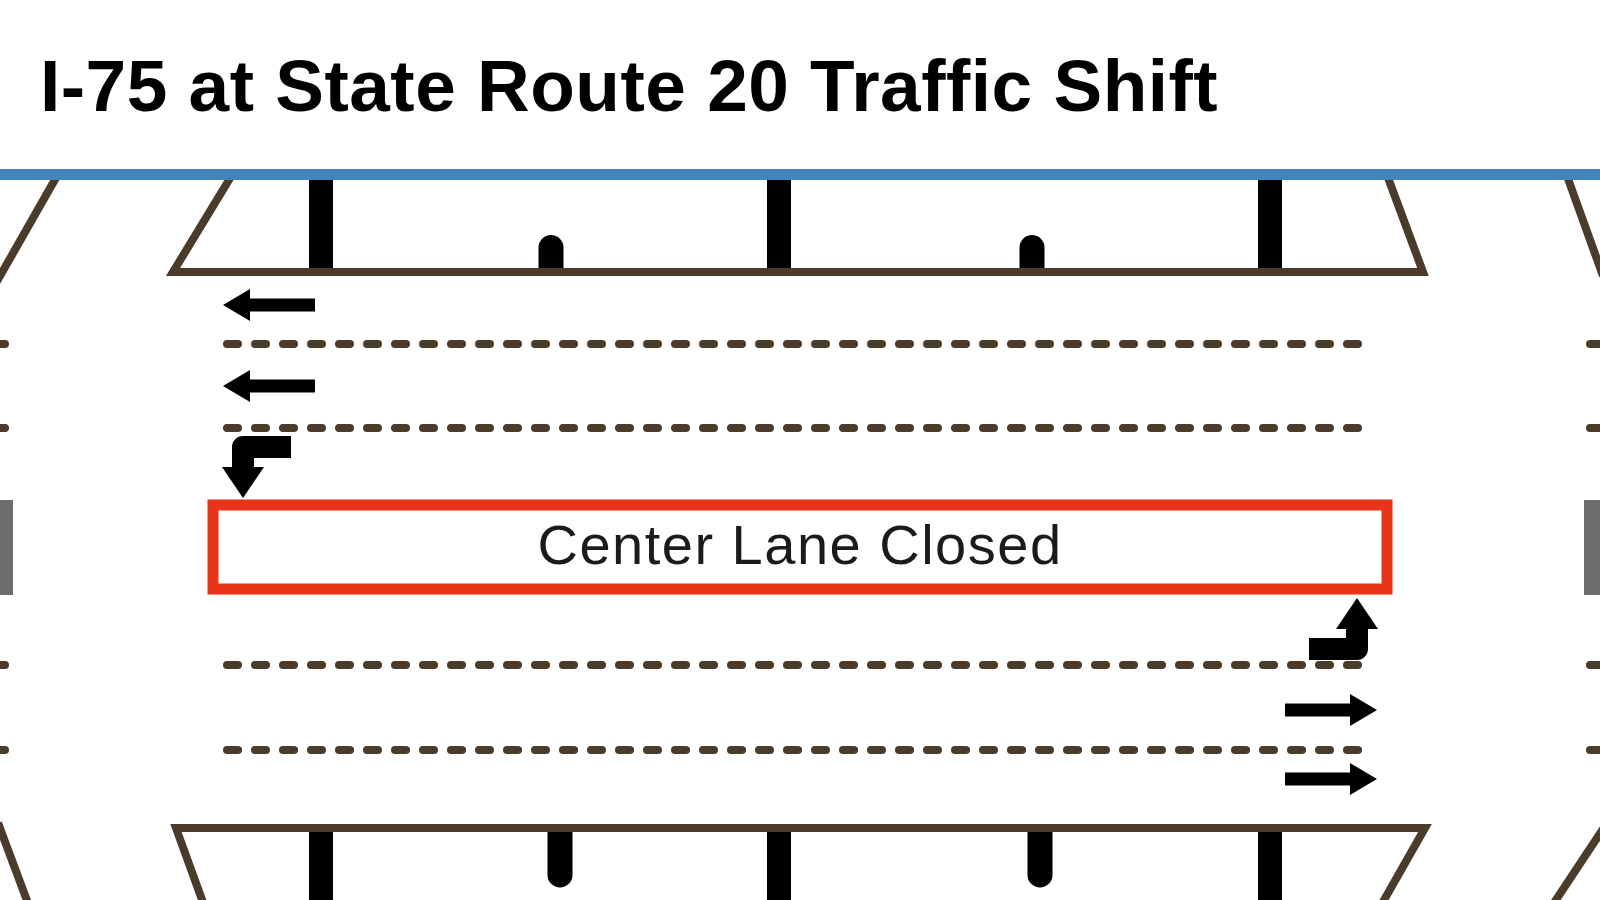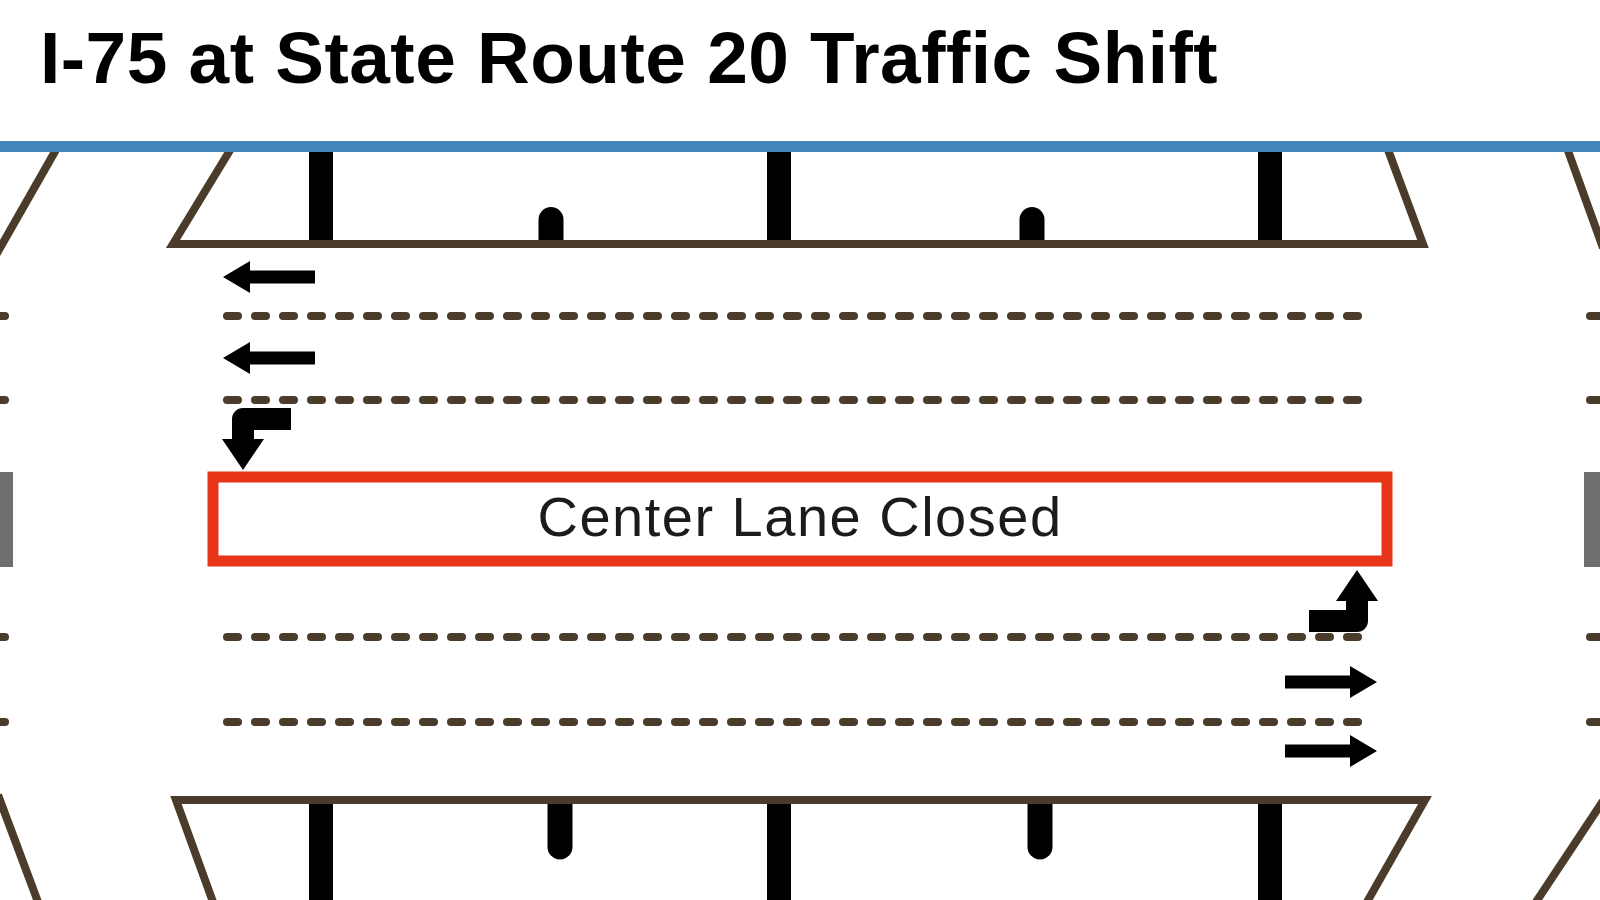--- a/index.html
+++ b/index.html
@@ -8,20 +8,21 @@
     width: 1600px;
     height: 900px;
     overflow: hidden;
     background: #ffffff;
     font-family: "Liberation Sans", sans-serif;
   }
   .stage {
     position: relative;
     width: 1600px;
     height: 652px;
+    margin-top: 28px;
   }
   .page-title {
     position: absolute;
     left: 40px;
     top: 16px;
     font-size: 73px;
     font-weight: 600;
     letter-spacing: 0.5px;
     color: #000000;
     white-space: nowrap;

